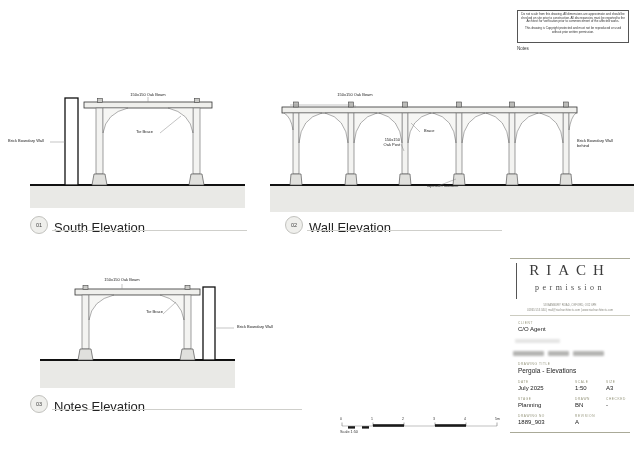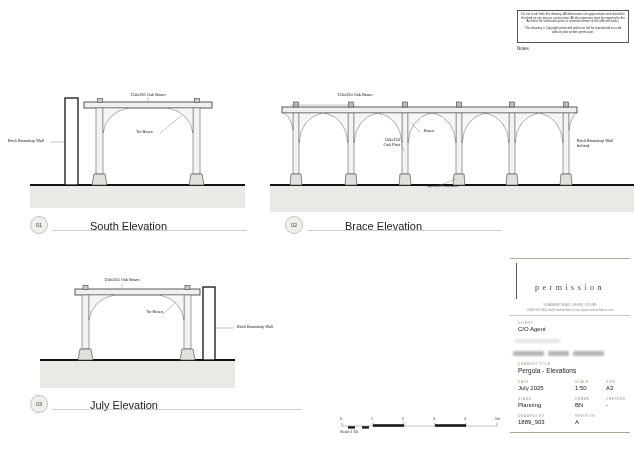--- a/index.html
+++ b/index.html
@@ -8,21 +8,21 @@
   .abs{position:absolute;}
   svg{position:absolute;overflow:visible;}
   
   .lbl{position:absolute;font-size:4px;line-height:4.6px;color:#1c1c1c;white-space:pre-line;}
   .lbl.center{text-align:center;}
   .lbl.right{text-align:right;}
   
   .sec-circle{position:absolute;width:16px;height:16px;border-radius:50%;
       background:#efefec;border:1px solid #c2c2be;display:flex;align-items:center;justify-content:center;
       font-size:5.5px;color:#444;}
-  .sec-title{position:absolute;font-size:11px;color:#222;margin-left:36px;}
+  .sec-title{position:absolute;font-size:13px;color:#222;}
   .sec-rule{position:absolute;height:1px;background:#cfcfcb;}
   
   #disclaimer{position:absolute;left:517px;top:10px;width:112px;height:33px;
       border:0.5px solid #555;box-sizing:border-box;padding:2px 3px;
       font-size:3px;line-height:3.7px;text-align:center;color:#333;}
   #disclaimer .p2{margin-top:3px;}
   #notes-label{position:absolute;left:517px;top:46px;font-size:4.5px;color:#333;}
   
   .tb-rule{position:absolute;height:1px;background:#aaaa98;}
   .tb-label{position:absolute;font-size:3.2px;letter-spacing:0.6px;color:#94947a;}
@@ -137,21 +137,21 @@
   <div class="lbl center" style="left:325px;top:93px;width:60px">150x150 Oak Beam</div>
   <div class="lbl" style="left:424px;top:129px">Brace</div>
   <div class="lbl right" style="left:372px;top:138px;width:28px">150x150
 Oak Post</div>
   <div class="lbl" style="left:426px;top:184px">Tapered Padstone</div>
   <div class="lbl" style="left:577px;top:139px;width:46px">Brick Boundary Wall
 behind</div>
   <div class="sec-circle" style="left:285px;top:216px">
       <span>02</span>
     </div>
-  <div class="sec-title" style="left:309px;top:220px">Brace Elevation</div>
+  <div class="sec-title" style="left:309px;top:220px">Wall Elevation</div>
   <div class="sec-rule" style="left:307px;top:230px;width:195px"></div>
 
   <svg style="left:30px;top:270px" width="250" height="130" viewBox="0 0 250 130">
 
     <rect x="10" y="90" width="195" height="28" fill="#e9e9e6"></rect>
     <line x1="10" y1="90" x2="205" y2="90" stroke="#111" stroke-width="1.8"></line>
 
     <rect x="173" y="17" width="12" height="73" fill="#ffffff" stroke="#111" stroke-width="1.3"></rect>
 
     <rect x="45" y="19" width="125" height="6" fill="#efefec" stroke="#333" stroke-width="0.8"></rect>
@@ -170,21 +170,21 @@
     <line x1="92" y1="14" x2="92" y2="19" stroke="#888" stroke-width="0.5"></line>
     <line x1="133" y1="44" x2="146" y2="32" stroke="#888" stroke-width="0.5"></line>
     <line x1="185" y1="58" x2="204" y2="58" stroke="#888" stroke-width="0.5"></line>
   </svg>
   <div class="lbl center" style="left:92px;top:278px;width:60px">150x150 Oak Beam</div>
   <div class="lbl" style="left:146px;top:310px">Tie Brace</div>
   <div class="lbl" style="left:237px;top:325px">Brick Boundary Wall</div>
   <div class="sec-circle" style="left:30px;top:395px">
       <span>03</span>
     </div>
-  <div class="sec-title" style="left:54px;top:399px">July Elevation</div>
+  <div class="sec-title" style="left:54px;top:399px">Notes Elevation</div>
   <div class="sec-rule" style="left:52px;top:409px;width:250px"></div>
 
   <svg style="left:340px;top:418px" width="160" height="14" viewBox="0 0 160 14">
     <line x1="2" y1="8" x2="157" y2="8" stroke="#999" stroke-width="0.6"></line>
     <g stroke="#555" stroke-width="0.5">
       <line x1="2" y1="4.5" x2="2" y2="8"></line>
         <line x1="33" y1="4.5" x2="33" y2="8"></line>
       <line x1="64" y1="4.5" x2="64" y2="8"></line>
         <line x1="95" y1="4.5" x2="95" y2="8"></line>
       <line x1="126" y1="4.5" x2="126" y2="8"></line>
@@ -198,20 +198,21 @@
   <div class="sb-num" style="left:340px;top:417px">0</div>
   <div class="sb-num" style="left:371px;top:417px">1</div>
   <div class="sb-num" style="left:402px;top:417px">2</div>
   <div class="sb-num" style="left:433px;top:417px">3</div>
   <div class="sb-num" style="left:464px;top:417px">4</div>
   <div class="sb-num" style="left:495px;top:417px">5m</div>
   <div class="sb-caption" style="left:340px;top:430px">Scale 1:50</div>
 
   <div class="tb-rule" style="left:510px;top:258px;width:120px"></div>
   <div class="abs" style="left:516px;top:263px;width:1px;height:36px;background:#555"></div>
+  <div id="firm-name">RIACH</div>
   <div id="firm-sub">permission</div>
   <div class="firm-contact" style="top:303px">58 BANBURY ROAD, OXFORD, OX2 6PE</div>
   <div class="firm-contact" style="top:307.5px">01865 553 344 | mail@riacharchitects.com | www.riacharchitects.com</div>
   <div class="tb-rule" style="left:510px;top:315px;width:120px;opacity:.6"></div>
 
   <div class="tb-label" style="left:518px;top:321px">CLIENT</div>
   <div class="tb-value" style="left:518px;top:326px">C/O Agent</div>
   <div class="redact light" style="left:515px;top:339px;width:45px"></div>
   <div class="redact" style="left:513px;top:351px;width:31px"></div>
   <div class="redact" style="left:548px;top:351px;width:21px"></div>

